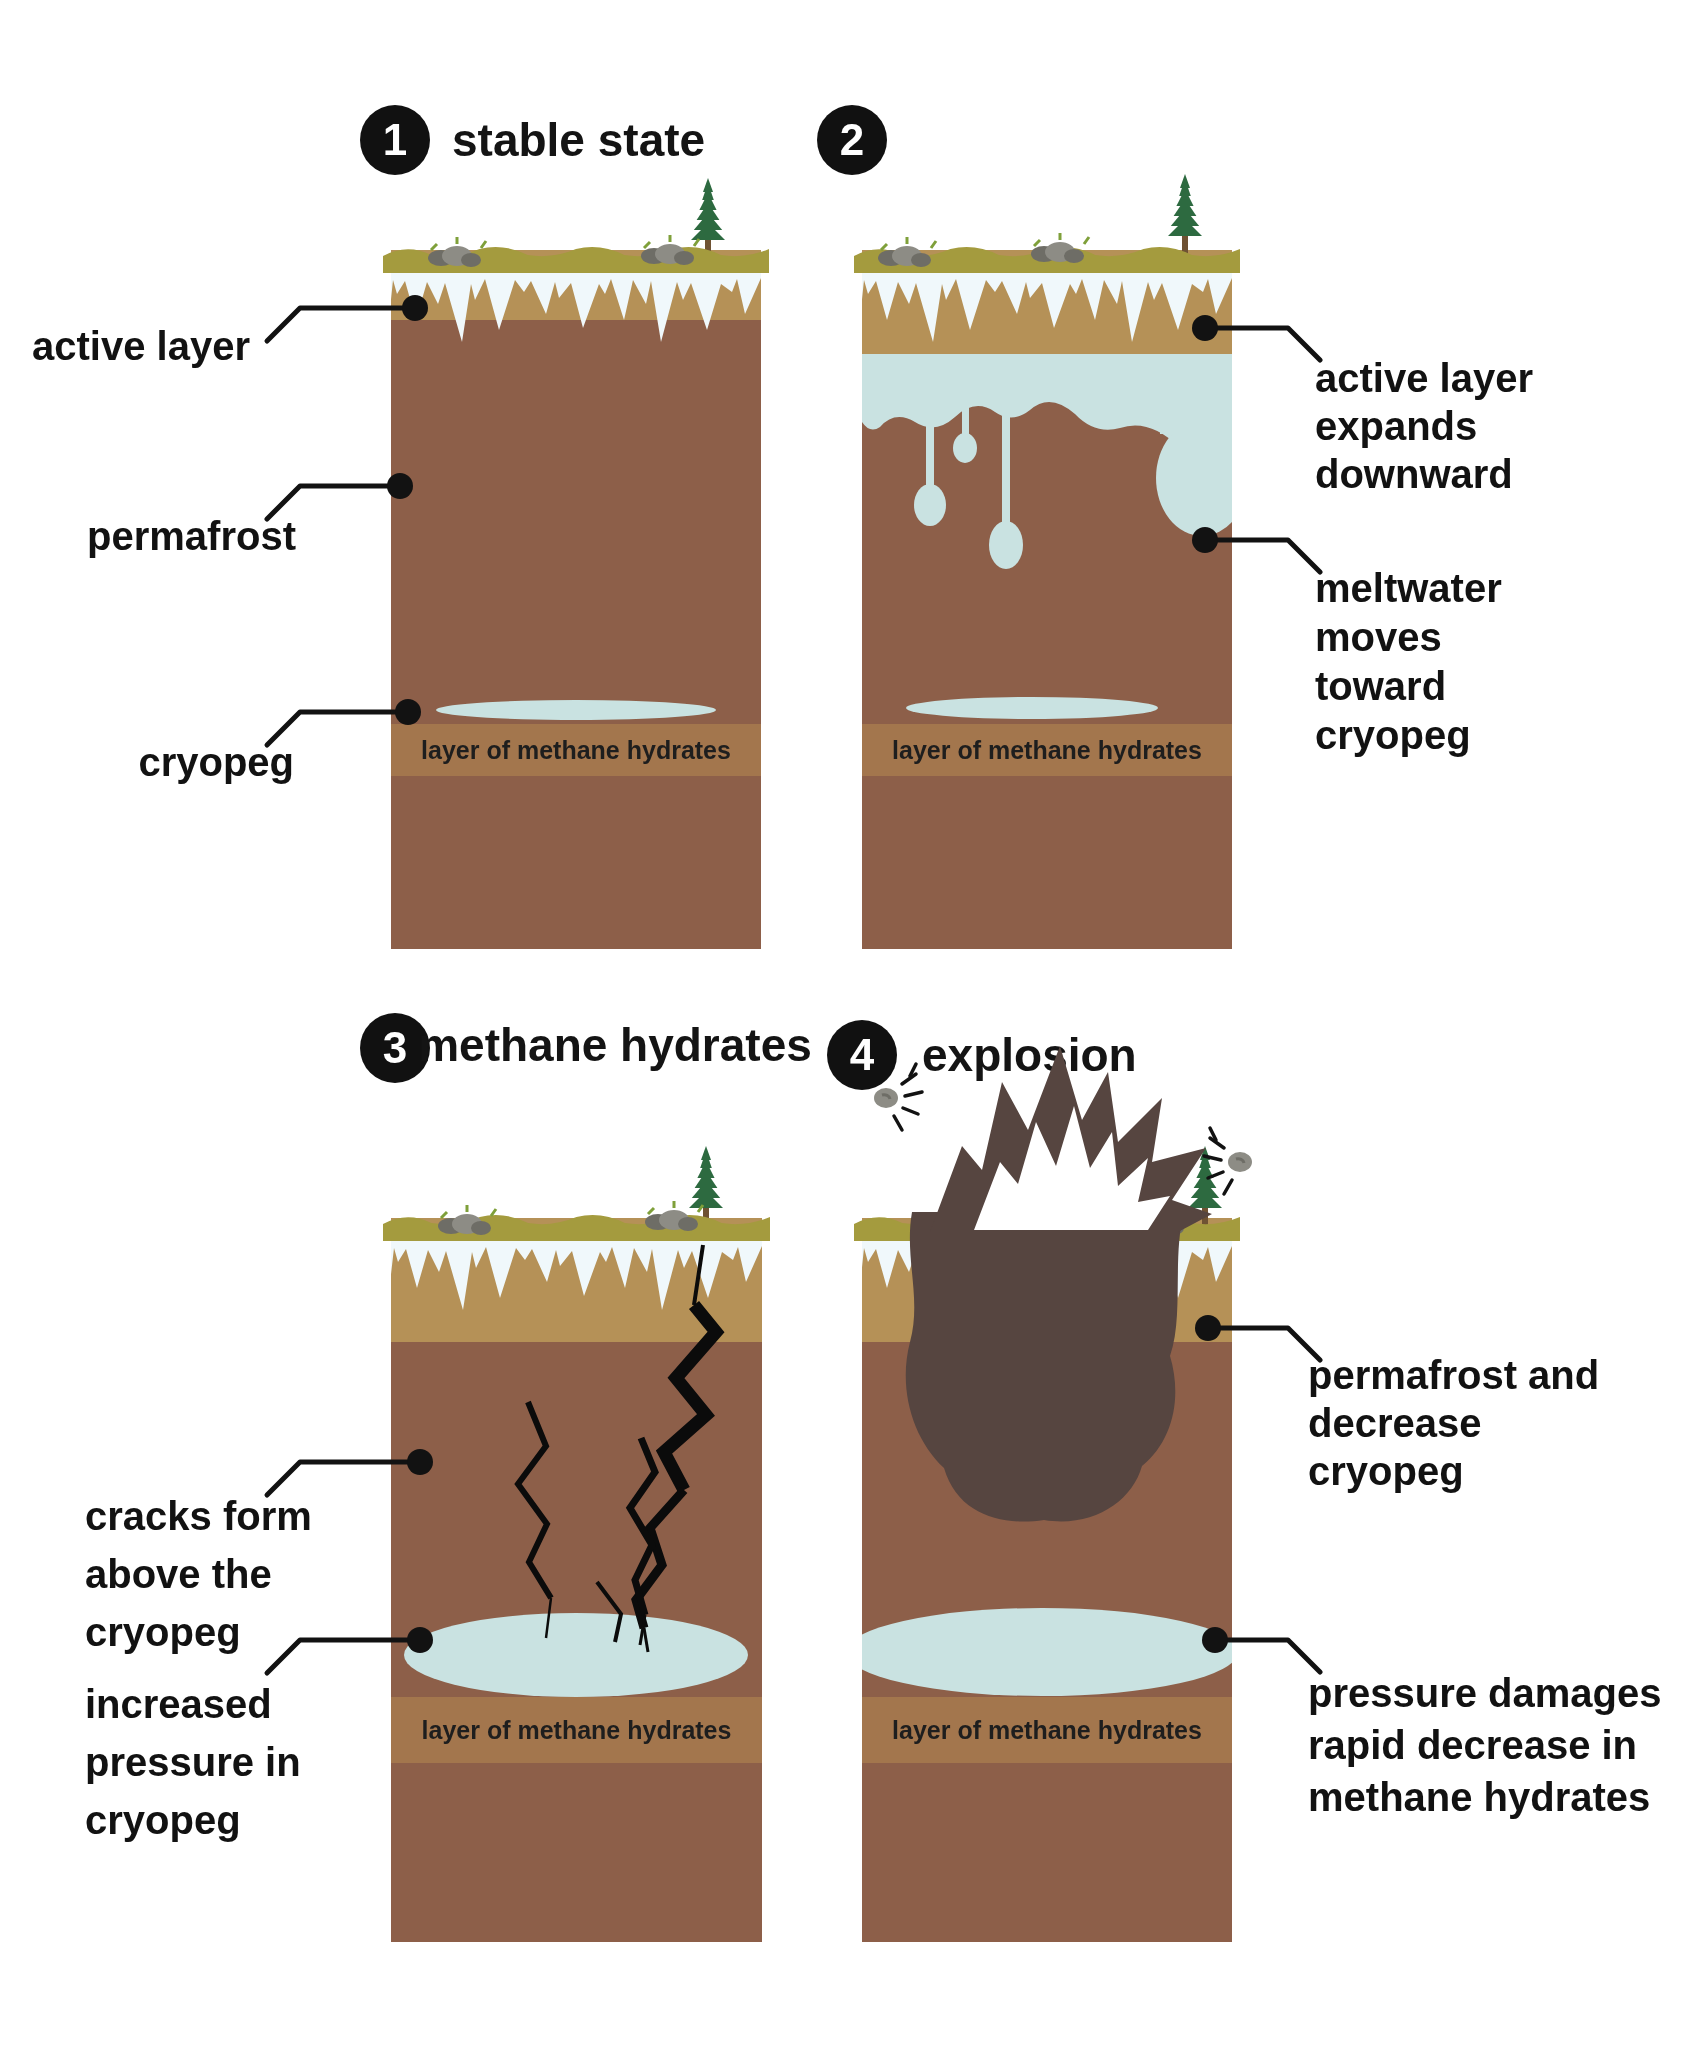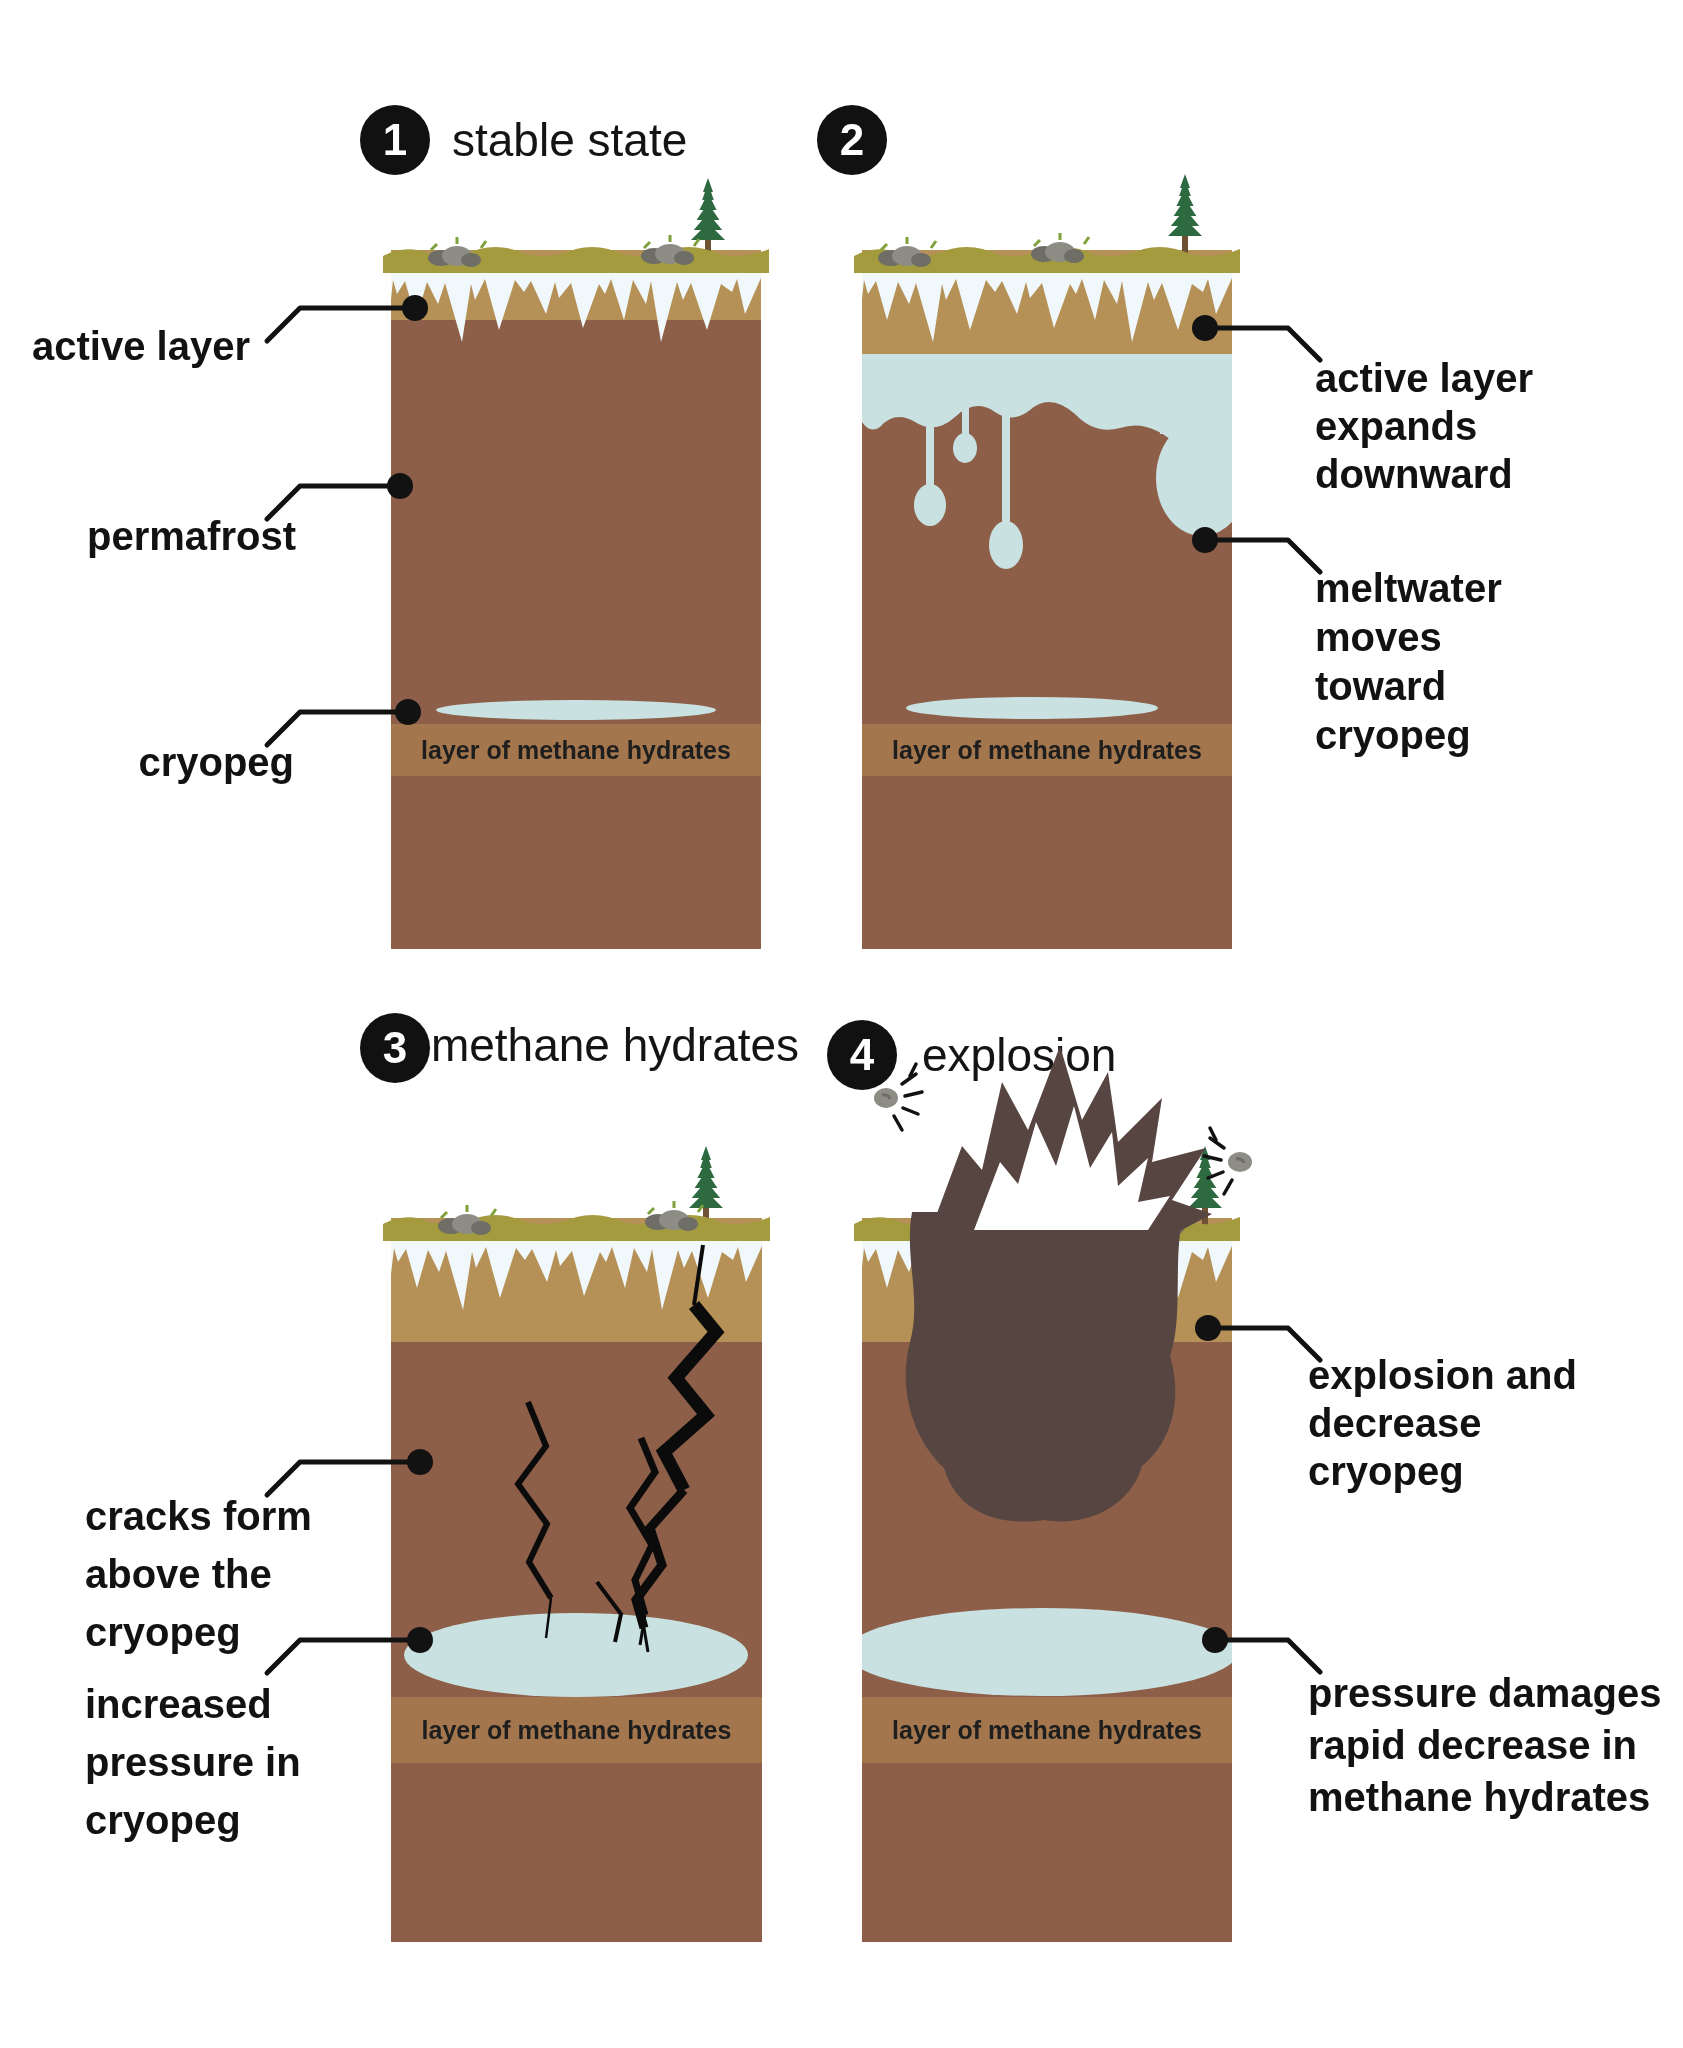--- a/index.html
+++ b/index.html
@@ -1,21 +1,21 @@
 <!DOCTYPE html>
 <html><head>
 <meta charset="utf-8">
 <style>
   html,body{margin:0;padding:0;background:#ffffff;}
   #canvas{position:relative;width:1683px;height:2048px;background:#ffffff;overflow:hidden;
           font-family:"Liberation Sans", sans-serif;}
   .hdr-circle{position:absolute;width:70px;height:70px;border-radius:50%;background:#111111;
               display:flex;align-items:center;justify-content:center;}
   .hdr-num{color:#ffffff;font-size:44px;font-weight:800;}
-  .hdr-title{position:absolute;font-size:46px;font-weight:400;color:#141414;letter-spacing:0;}
+  .hdr-title{position:absolute;font-size:46px;font-weight:700;color:#141414;letter-spacing:0;}
   .hdr-title-2l{text-align:center;line-height:58px;}
   .lbl{position:absolute;font-size:40px;font-weight:800;color:#121212;}
   .lbl.r{text-align:right;}
   .panel{position:absolute;}
   svg{display:block;}
 </style>
 </head>
 <body>
 
 <div id="canvas">
@@ -273,21 +273,21 @@
     <div>above the</div>
     <div>cryopeg</div>
   </div>
   <div class="lbl" style="left:85px;top:1675px;line-height:58px;">
     <div>increased</div>
     <div>pressure in</div>
     <div>cryopeg</div>
   </div>
 
   <div class="lbl" style="left:1308px;top:1351px;line-height:48px;">
-    <div>explosion and</div>
+    <div>permafrost and</div>
     <div>decrease</div>
     <div>cryopeg</div>
   </div>
   <div class="lbl" style="left:1308px;top:1667px;line-height:52px;">
     <div>pressure damages</div>
     <div>rapid decrease in</div>
     <div>methane hydrates</div>
   </div>
 
   <svg width="1683" height="2048" viewBox="0 0 1683 2048" style="position:absolute;left:0;top:0;pointer-events:none;" fill="none" stroke="#121212" stroke-width="5" stroke-linecap="round" stroke-linejoin="round">

